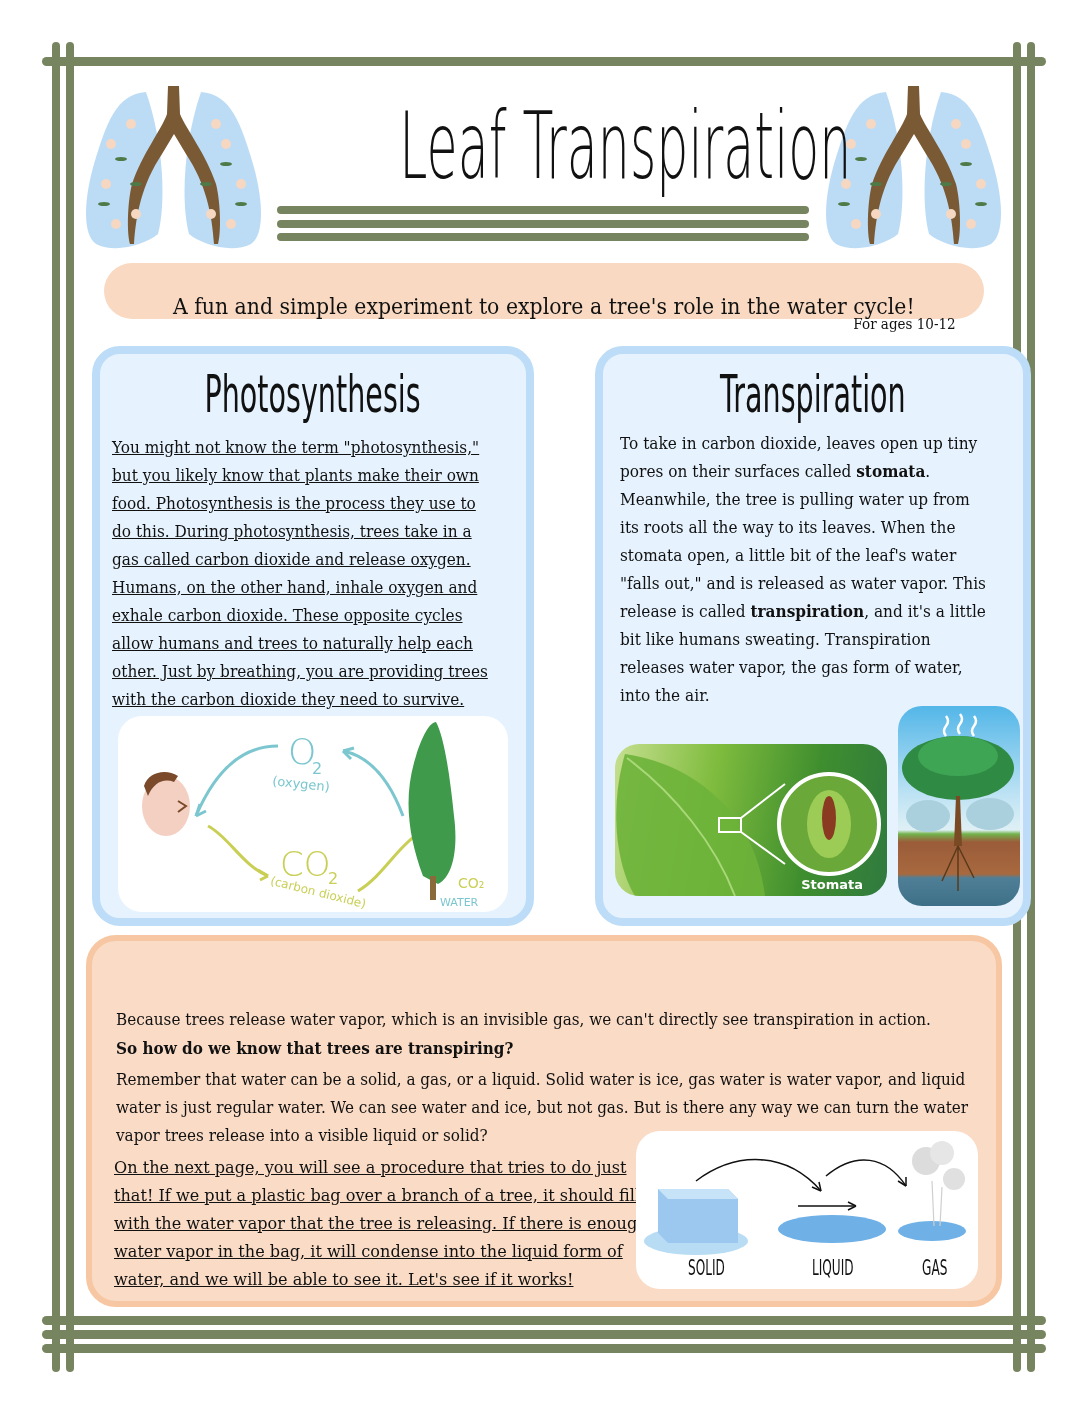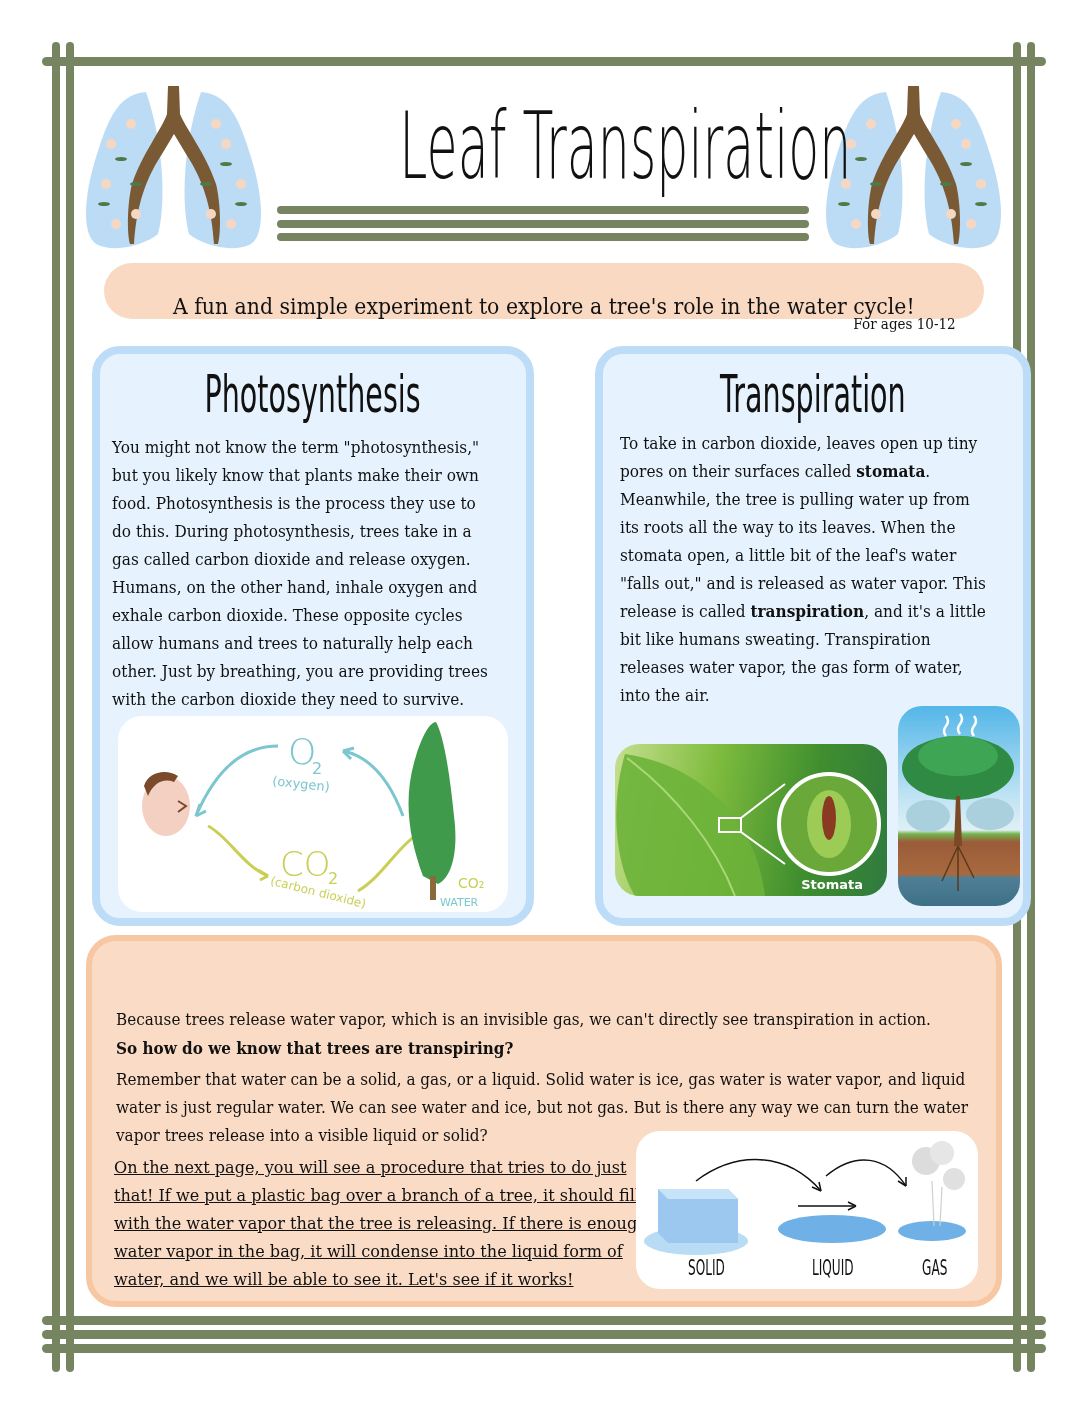--- a/index.html
+++ b/index.html
@@ -114,21 +114,21 @@
 
 <div class="subtitle-pill">
   <span>A fun and simple experiment to explore a tree's role in the water cycle!</span>
 </div>
 <div class="ages"><span>For ages 10-12</span></div>
 
 <div class="card" style="left:92px;top:346px;width:442px;height:580px;">
   <div class="card-title" style="top:10px;">
     <span>Photosynthesis</span>
   </div>
-  <div class="para" style="left:12px;top:80px;">
+  <div class="para" style="left:12px;top:80px;text-decoration:underline;">
     <span class="ln">You might not know the term "photosynthesis,"</span>
     <span class="ln">but you likely know that plants make their own</span>
     <span class="ln">food. Photosynthesis is the process they use to</span>
     <span class="ln">do this. During photosynthesis, trees take in a</span>
     <span class="ln">gas called carbon dioxide and release oxygen.</span>
     <span class="ln">Humans, on the other hand, inhale oxygen and</span>
     <span class="ln">exhale carbon dioxide. These opposite cycles</span>
     <span class="ln">allow humans and trees to naturally help each</span>
     <span class="ln">other. Just by breathing, you are providing trees</span>
     <span class="ln">with the carbon dioxide they need to survive.</span>

